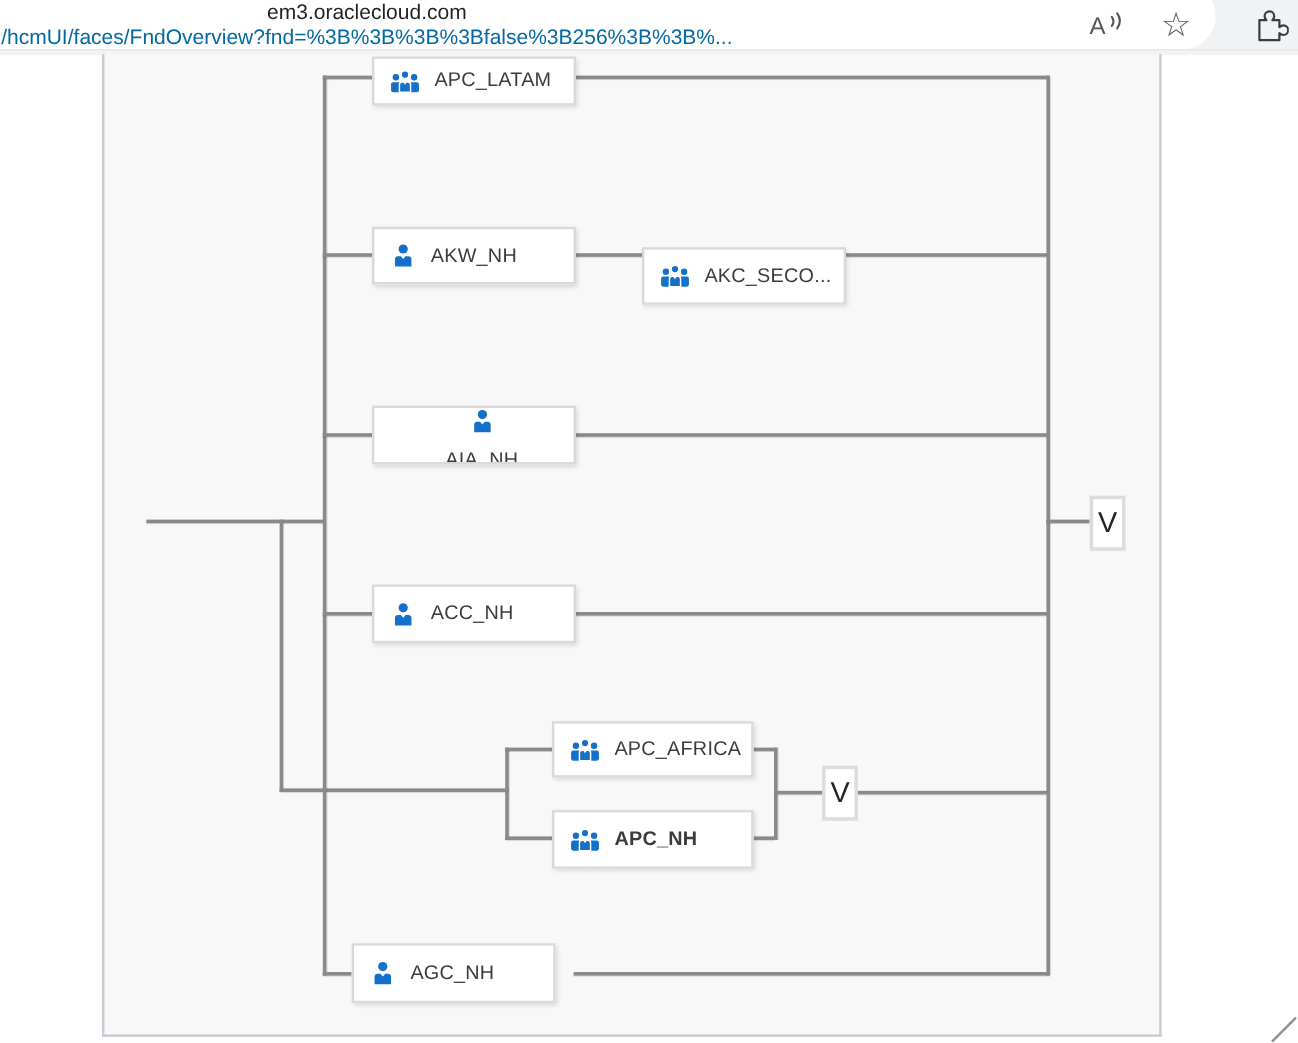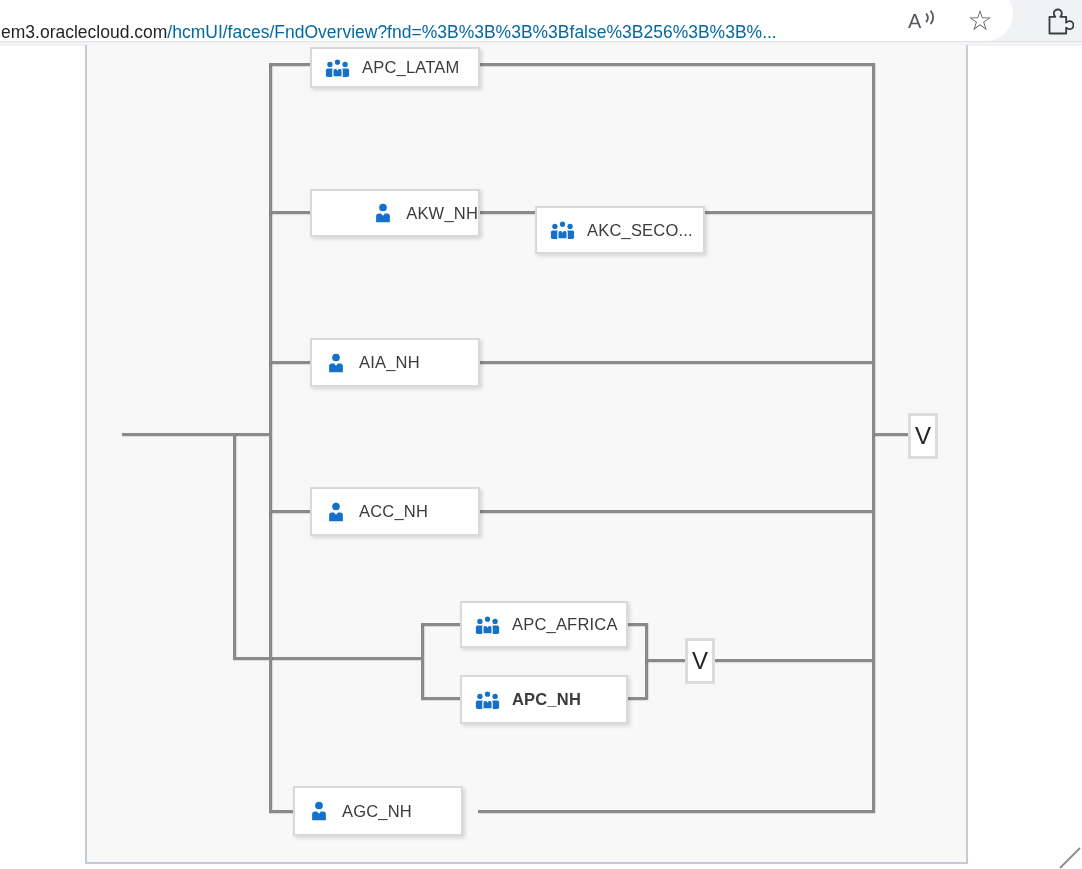--- a/index.html
+++ b/index.html
@@ -3,21 +3,21 @@
 <meta charset="utf-8">
 <style>
   html,body{margin:0;padding:0;}
   body{
     width:1082px;height:869px;position:relative;overflow:hidden;
     background:#ffffff;font-family:"Liberation Sans", sans-serif;
   }
   
   .chrome{position:absolute;left:0;top:0;width:1082px;height:41px;background:#f0f2f4;overflow:hidden;}
   .omnibox{position:absolute;left:-34px;top:-14px;width:1047px;height:55px;background:#ffffff;border-radius:28px;}
-  .urlbar{position:absolute;left:1px;top:12px;height:41px;display:flex;align-items:center;font-size:17.5px;white-space:nowrap;}
+  .urlbar{position:absolute;left:1px;top:0;height:41px;display:flex;align-items:center;font-size:17.5px;white-space:nowrap;flex-direction:column;}
   .url-host{color:#1f2123;}
   .url-path{color:#0369a1;}
   .chrome-btn{position:absolute;top:4px;width:34px;height:34px;display:flex;align-items:center;justify-content:center;background:transparent;border:none;padding:0;cursor:pointer;}
   .star-glyph{font-size:28px;color:#54575b;line-height:1;}
   .chrome-sep{position:absolute;left:0;top:41px;width:1082px;height:4px;background:#f2f3f5;border-top:1px solid #e2e4e7;}
   
   .canvas{position:absolute;left:85px;top:45px;width:883px;height:819px;box-sizing:border-box;
     background:#f8f8f8;border-left:2px solid #c6ccd2;border-right:2px solid #c6ccd2;border-bottom:2px solid #c6ccd2;}
   .hline{position:absolute;height:3px;background:#8a8a8a;box-shadow:0 1px 1px rgba(0,0,0,0.12);}
   .vline{position:absolute;width:3px;background:#8a8a8a;box-shadow:1px 0 1px rgba(0,0,0,0.12);}
@@ -99,21 +99,21 @@
         <rect x="1" y="12.5" width="9" height="9.5" rx="2" fill="#1470c8"></rect>
       <circle cx="22.5" cy="8" r="3" fill="#1470c8"></circle>
         <rect x="18" y="12.5" width="9" height="9.5" rx="2" fill="#1470c8"></rect>
       <circle cx="14" cy="5.5" r="3.6" fill="#1470c8" stroke="#fff" stroke-width="1.4"></circle>
       <path d="M8.8 22 v-7.2 c0-1.4 1.1-2.5 2.5-2.5 h1.6 l1.1 1.5 1.1-1.5 h1.6 c1.4 0 2.5 1.1 2.5 2.5 V22 Z" fill="#1470c8" stroke="#fff" stroke-width="1.4"></path>
     </svg>
   </span>
   <span class="nlabel">APC_LATAM</span>
 </div>
 
-<div class="node" style="left:310px;top:189px;width:170px;height:48px;justify-content:flex-end;">
+<div class="node" style="left:310px;top:189px;width:170px;height:48px;">
   <span class="nicon">
     <svg viewBox="0 0 24 24" width="22" height="22">
       <circle cx="12" cy="6" r="4.2" fill="#1470c8"></circle>
       <path d="M4.5 22 v-6.8 c0-1.5 1.2-2.7 2.7-2.7 h2.6 l2.2 2.6 2.2-2.6 h2.6 c1.5 0 2.7 1.2 2.7 2.7 V22 Z" fill="#1470c8"></path>
     </svg>
   </span>
   <span class="nlabel">AKW_NH</span>
 </div>
 
 <div class="node" style="left:535px;top:206px;width:170px;height:48px;">
@@ -123,21 +123,21 @@
         <rect x="1" y="12.5" width="9" height="9.5" rx="2" fill="#1470c8"></rect>
       <circle cx="22.5" cy="8" r="3" fill="#1470c8"></circle>
         <rect x="18" y="12.5" width="9" height="9.5" rx="2" fill="#1470c8"></rect>
       <circle cx="14" cy="5.5" r="3.6" fill="#1470c8" stroke="#fff" stroke-width="1.4"></circle>
       <path d="M8.8 22 v-7.2 c0-1.4 1.1-2.5 2.5-2.5 h1.6 l1.1 1.5 1.1-1.5 h1.6 c1.4 0 2.5 1.1 2.5 2.5 V22 Z" fill="#1470c8" stroke="#fff" stroke-width="1.4"></path>
     </svg>
   </span>
   <span class="nlabel">AKC_SECO...</span>
 </div>
 
-<div class="node" style="left:310px;top:338px;width:170px;height:49px;">
+<div class="node" style="left:310px;top:338px;width:170px;height:49px;flex-direction:column;">
   <span class="nicon">
     <svg viewBox="0 0 24 24" width="22" height="22">
       <circle cx="12" cy="6" r="4.2" fill="#1470c8"></circle>
       <path d="M4.5 22 v-6.8 c0-1.5 1.2-2.7 2.7-2.7 h2.6 l2.2 2.6 2.2-2.6 h2.6 c1.5 0 2.7 1.2 2.7 2.7 V22 Z" fill="#1470c8"></path>
     </svg>
   </span>
   <span class="nlabel">AIA_NH</span>
 </div>
 
 <div class="node" style="left:310px;top:487px;width:170px;height:49px;">

